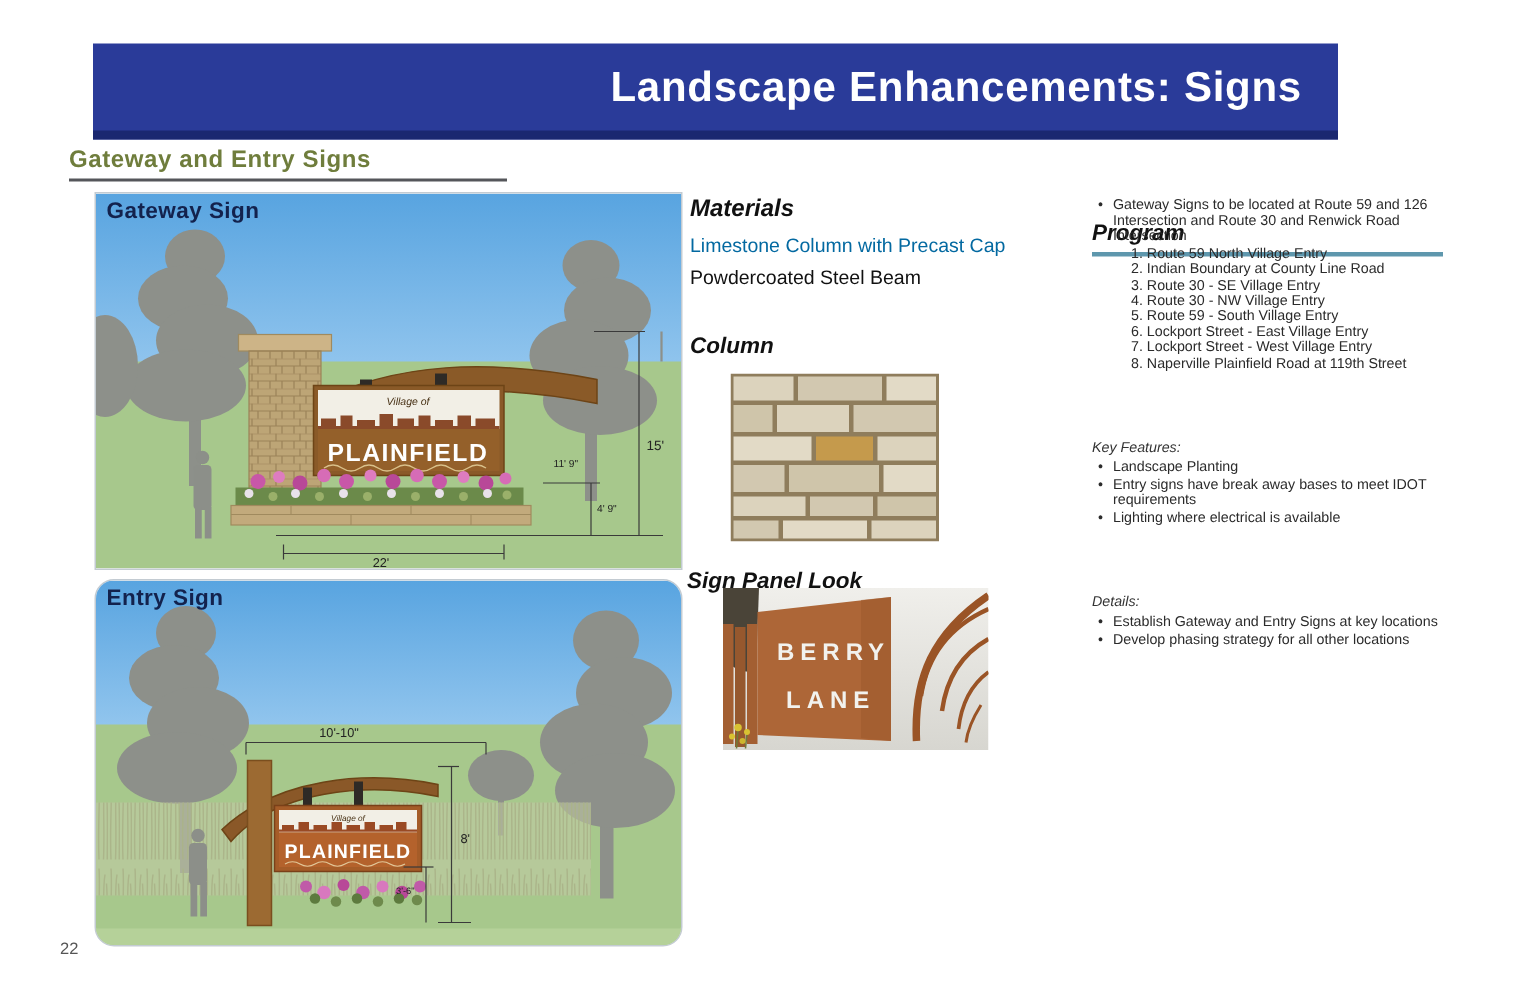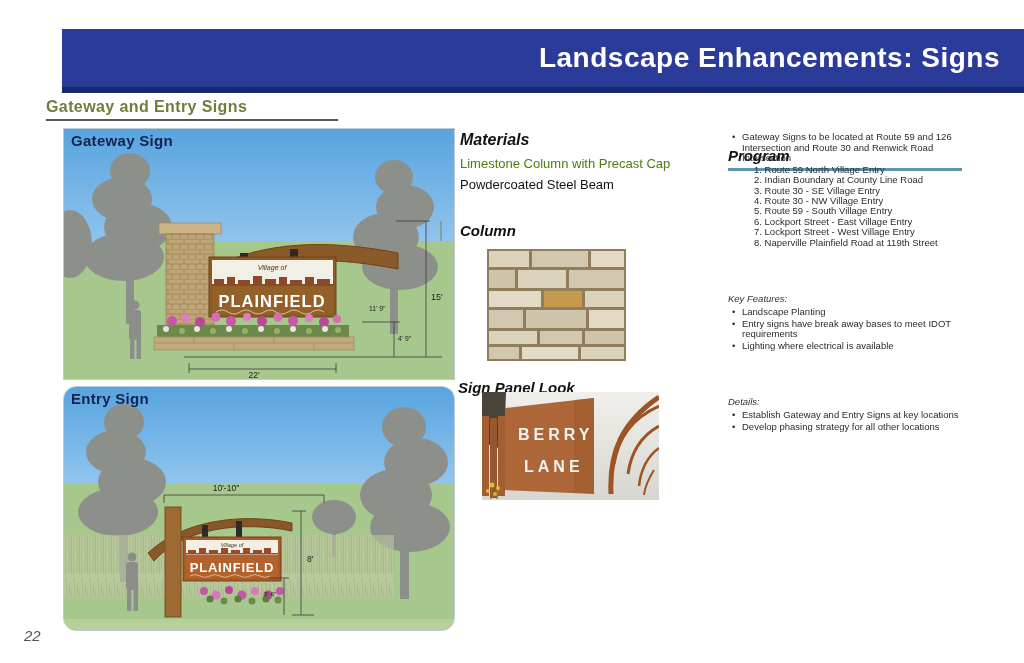--- a/index.html
+++ b/index.html
@@ -1,41 +1,41 @@
 <!DOCTYPE html>
 <html><head>
 <meta charset="utf-8">
 <style>
   html,body{margin:0;padding:0;background:#fff;}
   .slide{position:relative;width:1024px;height:663px;background:#fff;overflow:hidden;
          font-family:"Liberation Sans",sans-serif;color:#222;}
 
   
-  .header-bar{position:absolute;left:62px;top:29px;width:962px;height:58px;
+  .header-bar{position:absolute;left:62px;top:29px;width:830px;height:58px;
               background:#2a3b99;border-bottom:6px solid #1a2770;
               display:flex;align-items:center;justify-content:flex-end;}
   .header-title{color:#fff;font-size:28px;font-weight:bold;letter-spacing:.5px;
                 padding-right:24px;}
 
   
   .section-heading{position:absolute;left:46px;top:98px;width:292px;
                    color:#6f7d3c;font-size:16px;font-weight:bold;letter-spacing:.4px;
                    border-bottom:2px solid #55565a;padding-bottom:3px;}
 
   
   .figure{position:absolute;border:1px solid #c3cbd2;overflow:hidden;}
   .fig-gateway{left:63px;top:128px;width:390px;height:250px;}
   .fig-entry{left:63px;top:386px;width:390px;height:243px;border-radius:13px;}
   .fig-label{position:absolute;left:7px;top:3px;color:#13224d;font-size:15px;
              font-weight:bold;letter-spacing:.3px;z-index:5;}
 
   
   .mid-head{position:absolute;font-weight:bold;font-style:italic;color:#111;}
   .materials-head{left:460px;top:131px;font-size:16px;}
-  .materials-line1{position:absolute;left:460px;top:156px;font-size:13px;color:#4d7c0f;}
+  .materials-line1{position:absolute;left:460px;top:156px;font-size:13px;color:#0369a1;}
   .materials-line2{position:absolute;left:460px;top:177px;font-size:13px;color:#111;}
   .column-head{left:460px;top:222px;font-size:15px;}
   .signpanel-head{left:458px;top:379px;font-size:15px;}
   .photo{position:absolute;display:block;}
 
   
   .program{position:absolute;left:728px;top:103px;width:240px;}
   .program-head{font-size:15px;font-weight:bold;font-style:italic;color:#111;margin-top:44px;}
   .program-rule{width:234px;height:3px;background:#5e97ad;margin-top:4px;}
   .sub-label{font-size:9.5px;font-style:italic;color:#333;}
@@ -43,21 +43,21 @@
   .rc-block{position:absolute;left:728px;width:240px;}
   .blk-locations{top:129px;}
   .blk-features{top:293px;}
   .blk-details{top:396px;}
   ul.b{list-style:none;margin:3px 0 0 0;padding:0;font-size:9.5px;line-height:10.6px;color:#2b2b2b;}
   ul.b li{position:relative;padding-left:14px;margin:0 0 1px 0;}
   ul.b li:before{content:"•";position:absolute;left:4px;top:0;}
   ol.n{list-style:none;margin:1px 0 0 0;padding:0 0 0 26px;font-size:9.5px;
        line-height:10.4px;color:#2b2b2b;}
 
-  .page-number{position:absolute;left:24px;top:627px;font-size:15px;color:#555;font-style:italic;}
+  .page-number{position:absolute;left:40px;top:627px;font-size:11px;color:#555;}
   svg text{font-family:"Liberation Sans",sans-serif;}
 </style>
 </head>
 <body>
 
 <div class="slide">
 
   <div class="header-bar">
     <div class="header-title">Landscape Enhancements: Signs</div>
   </div>

